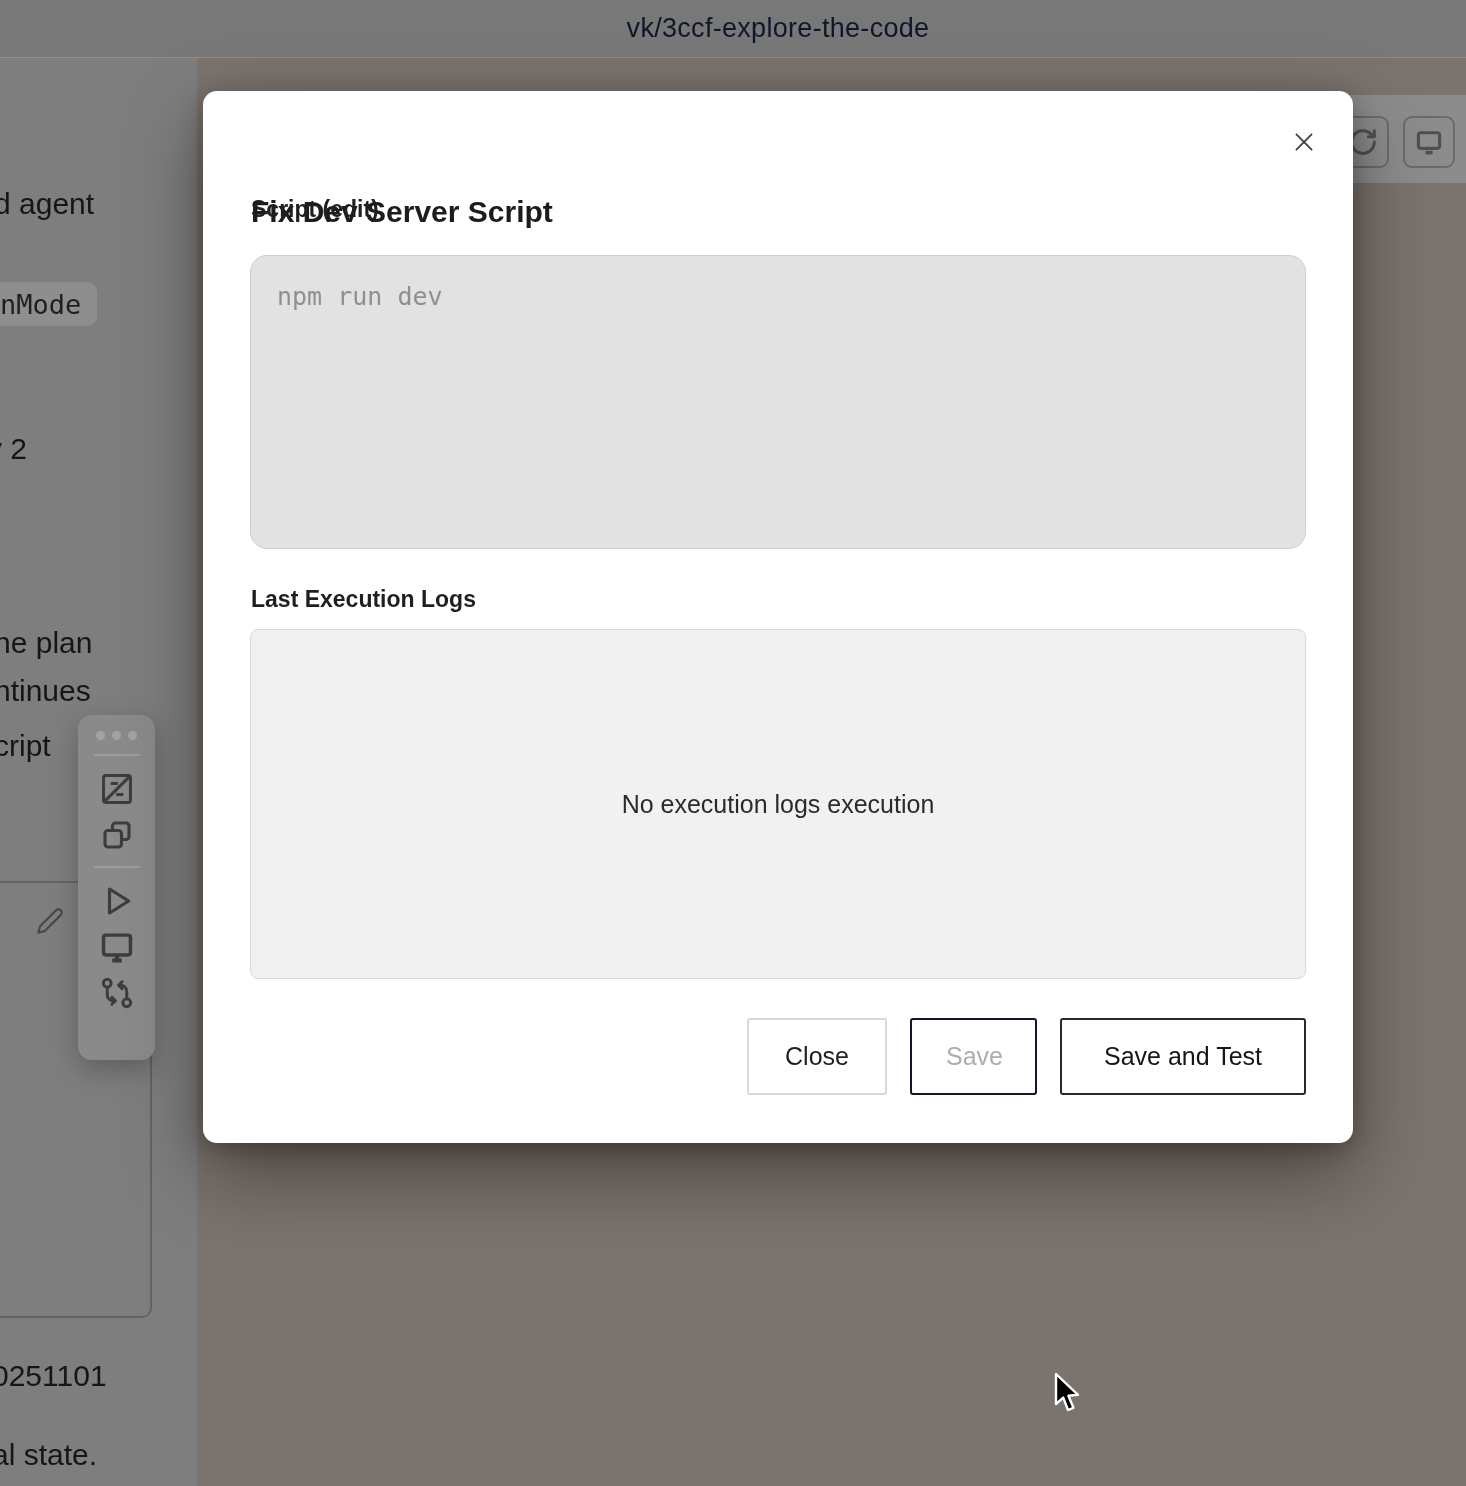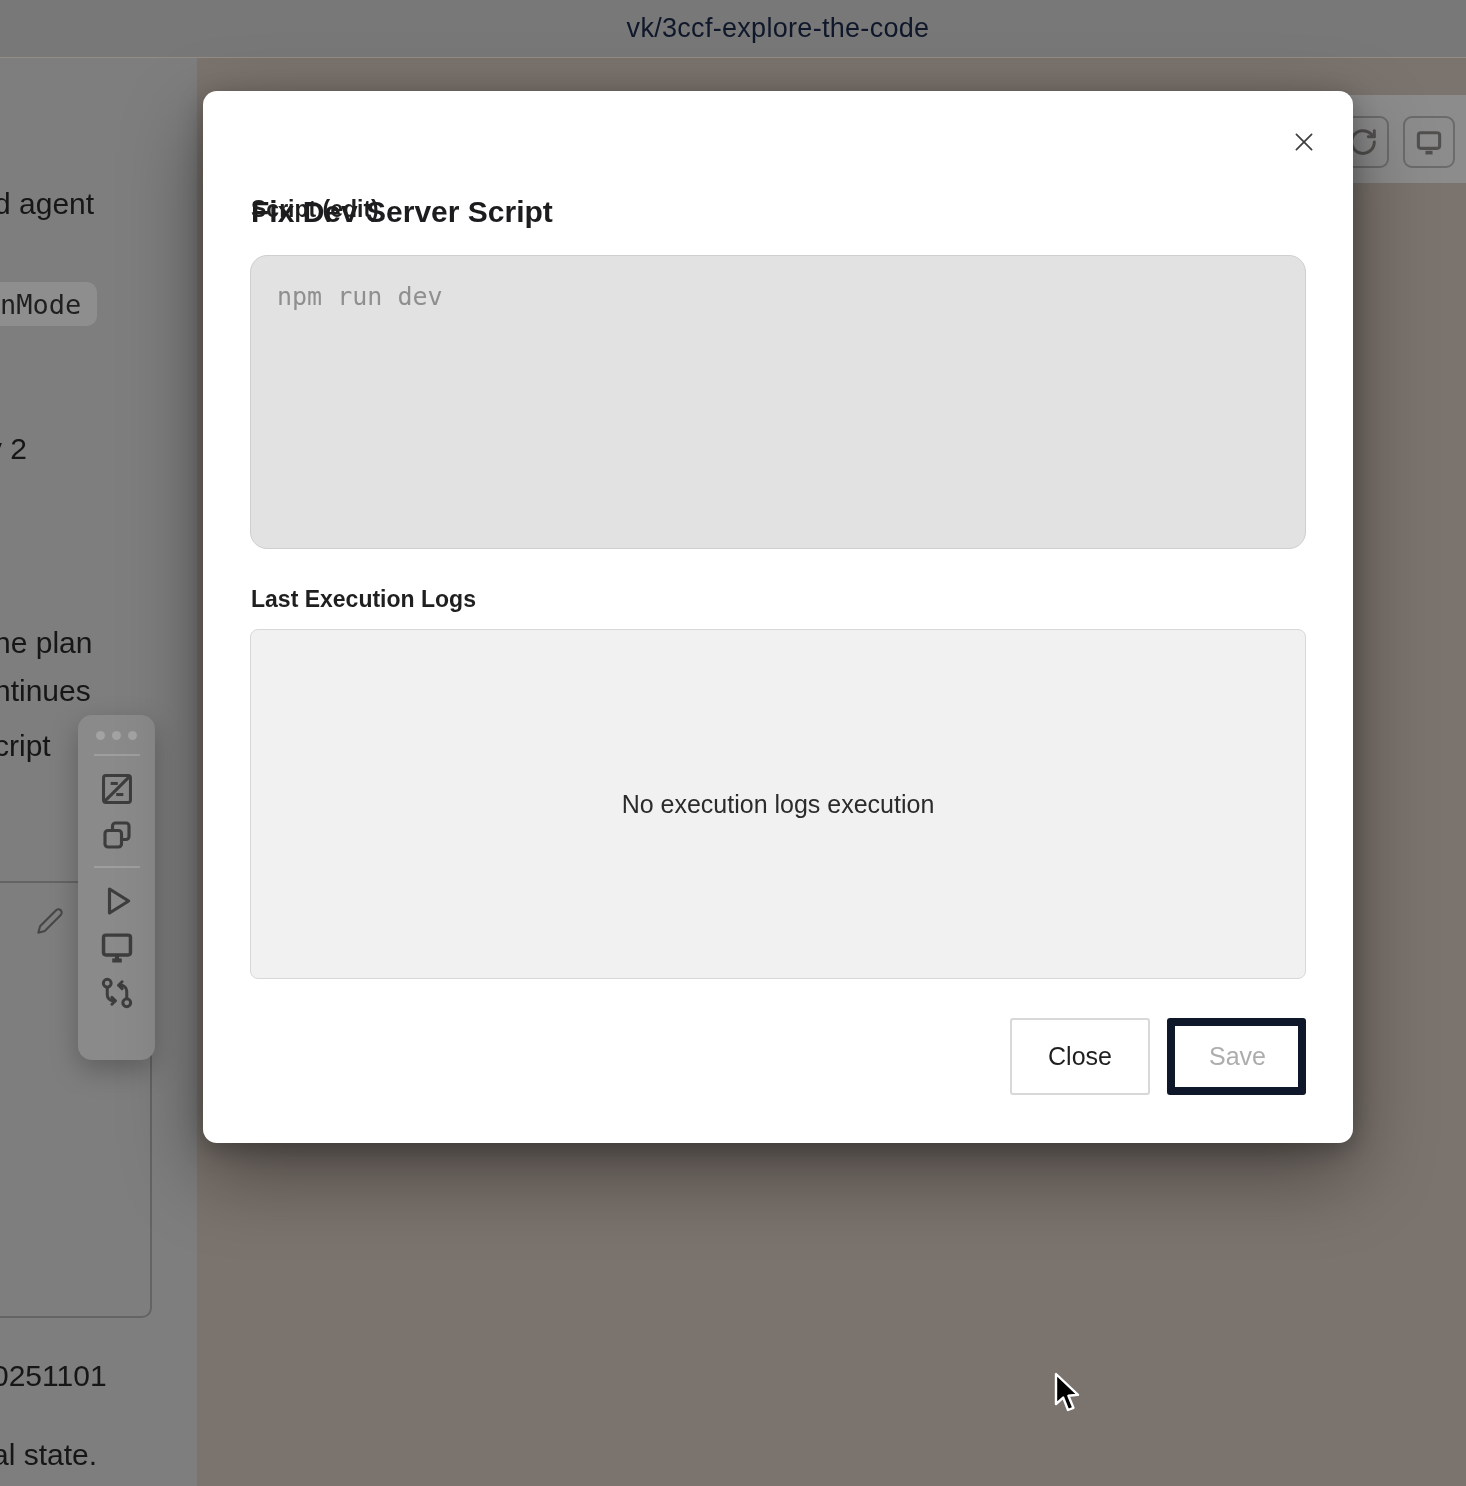--- a/index.html
+++ b/index.html
@@ -79,28 +79,28 @@
   }
   .m-textarea::placeholder { color:#8f8f8f; }
   .m-logs {
     position:absolute; left:47px; top:538px; width:1056px; height:350px;
     background:#f1f1f1; border:1px solid #d8d8d8; border-radius:8px;
     display:flex; align-items:center; justify-content:center;
   }
   .m-logs-text { font-size:25px; color:#2b2b2b; }
   .m-actions {
     position:absolute; right:47px; top:927px; height:77px;
-    display:flex; gap:17px;
+    display:flex; gap:23px;
   }
   .btn {
     height:77px; background:#ffffff; border-radius:3px; cursor:pointer;
     font-family:"Liberation Sans", sans-serif; font-size:25px; padding:0 34px;
   }
   .btn-close { border:2px solid #d8d8d8; color:#1f1f1f; width:140px; }
-  .btn-save { border:8px solid #0f172a; color:#adadad; width:139px; cursor:default; }
+  .btn-save { border:2px solid #0f172a; color:#adadad; width:127px; cursor:default; }
   .btn-save-test { border:2.5px solid #2a2a2a; color:#161616; width:246px; font-weight:500; }
   
   .cursor { position:absolute; left:1053px; top:1372px; z-index:20; }
   svg { display:block; }
 </style>
 </head>
 <body>
 
 <div id="screen">
 
@@ -206,20 +206,21 @@
 
     <div class="m-label l2">Last Execution Logs</div>
 
     <div class="m-logs">
       <span class="m-logs-text">No execution logs execution</span>
     </div>
 
     <div class="m-actions">
       <button class="btn btn-close">Close</button>
       <button class="btn btn-save" disabled="">Save</button>
+      <button class="btn btn-save-test">Save and Test</button>
     </div>
   </div>
 
   <div class="cursor">
     <svg width="28" height="44" viewBox="0 0 28 44">
       <path d="M3 2 L3 32 L10.2 25.6 L15 38 L20.4 35.8 L15.4 23.8 L25 22.8 Z" fill="#000000" stroke="#ffffff" stroke-width="2.4" stroke-linejoin="round"></path>
     </svg>
   </div>
 
 </div>

